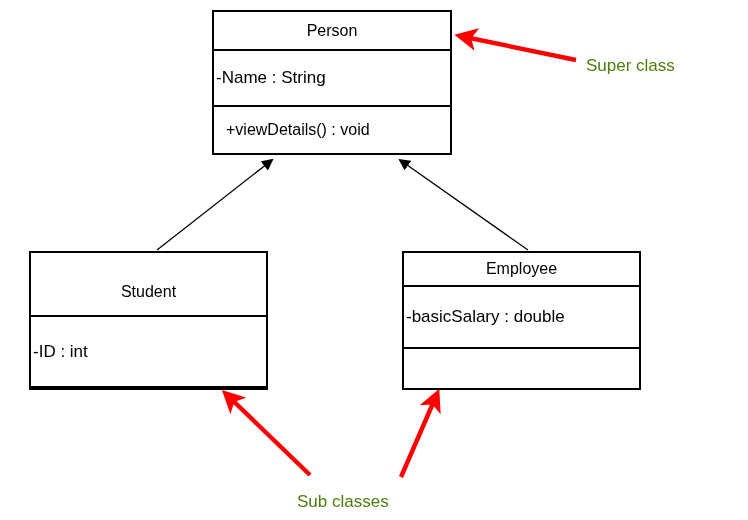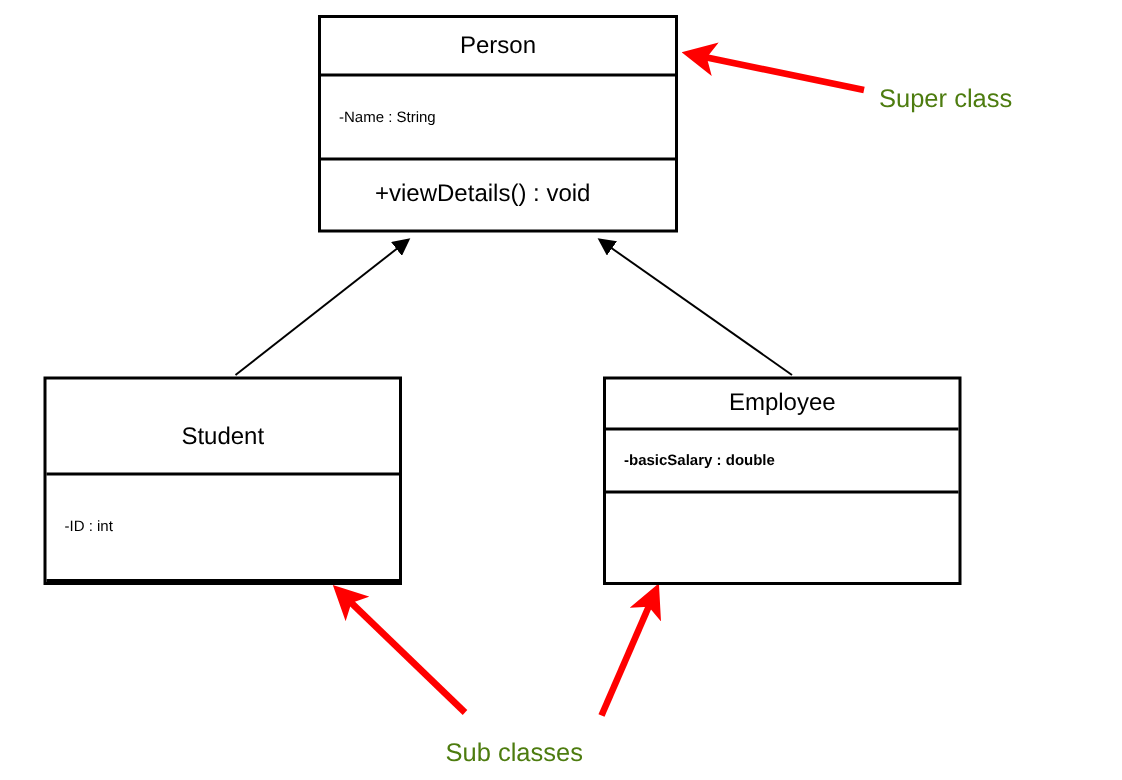--- a/index.html
+++ b/index.html
@@ -35,47 +35,46 @@
     text-align: center;
     font-size: 16px;
     line-height: 1;
     display: flex;
     align-items: center;
     justify-content: center;
     border-bottom: 2px solid #000000;
   }
   .uml-attrs {
     box-sizing: border-box;
-    font-size: 10px;
+    font-size: 17px;
     display: flex;
     align-items: center;
-    padding-left: 12px;
+    padding-left: 2px;
     border-bottom: 2px solid #000000;
   }
   .uml-ops {
     box-sizing: border-box;
     font-size: 16px;
     display: flex;
     align-items: center;
     padding-left: 12px;
     flex: 1 1 auto;
-    margin-left: 24px;
   }
   
   #class-person      { left: 212px; top: 10px;  width: 240px; height: 145px; justify-content: space-between; }
   #class-person .uml-name  { height: 39px; }
   #class-person .uml-attrs { height: 56px; }
 
   #class-student     { left: 29px;  top: 251px; width: 239px; height: 139px; }
   #class-student .uml-name  { height: 52px; margin-top: 15px; }
   #class-student .uml-attrs { height: 75px; }
 
   #class-employee    { left: 402px; top: 251px; width: 239px; height: 139px; }
   #class-employee .uml-name  { height: 34px; }
-  #class-employee .uml-attrs { height: 42px; font-weight: bold; }
+  #class-employee .uml-attrs { height: 62px; }
 
   
   .annotation-label {
     position: absolute;
     font-size: 17px;
     line-height: 1;
     white-space: nowrap;
     color: #4d7c0f;
   }
   #label-super-class { left: 586px; top: 57px; }

